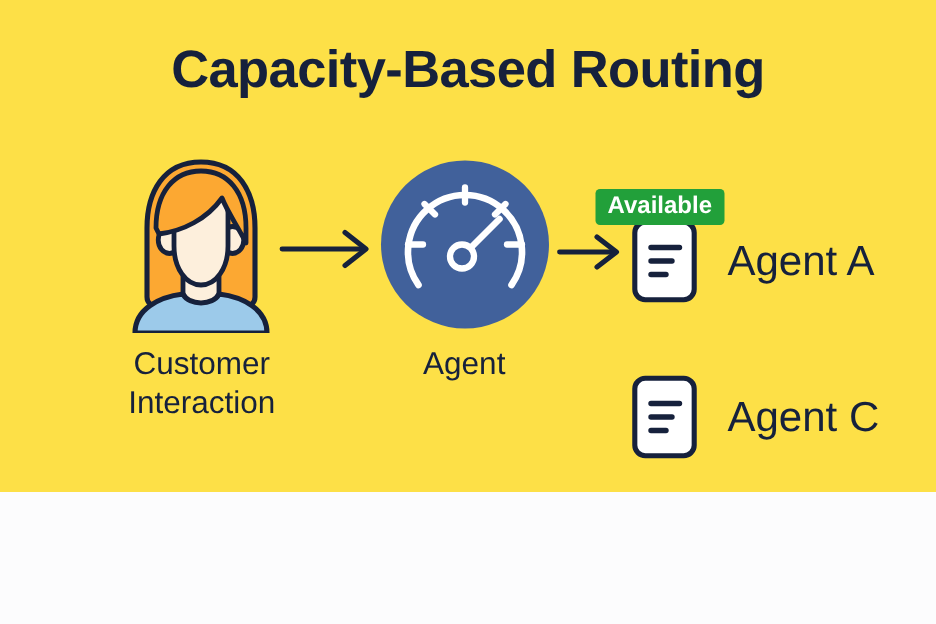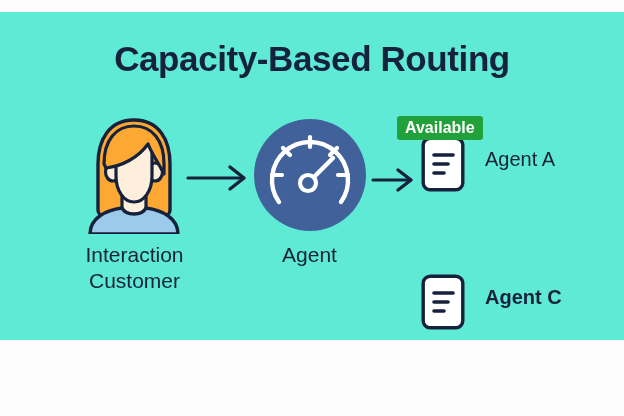--- a/index.html
+++ b/index.html
@@ -10,22 +10,21 @@
     width: 624px;
     height: 416px;
     background: #fcfcfd;
     font-family: "Liberation Sans", sans-serif;
     overflow: hidden;
   }
   #canvas {
     position: relative;
     width: 624px;
     height: 328px;
-    background: #5eead4;
-    margin-top: 12px;
+    background: #fde047;
   }
 
   
   #page-title {
     position: absolute;
     left: 0;
     top: 26px;
     width: 624px;
     text-align: center;
     font-size: 35px;
@@ -110,36 +109,36 @@
     font-size: 22px;
     color: #16213c;
     white-space: nowrap;
   }
   .agent-row {
     position: absolute;
     left: 0;
     width: 200px;
     height: 56px;
   }
-  #agent-row-0 { top: 36px; text-decoration: underline; }
+  #agent-row-0 { top: 58px; text-decoration: underline; }
   #agent-row-1 { top: 108px; }
-  #agent-row-2 { top: 174px; font-weight: bold; }
+  #agent-row-2 { top: 162px; }
 
   .agent-card {
     position: absolute;
     left: 8px;
     top: 0;
     width: 44px;
     height: 56px;
   }
   .agent-name {
     position: absolute;
     left: 72px;
     top: 12px;
-    font-size: 20px;
+    font-size: 28px;
     color: #16213c;
     white-space: nowrap;
   }
   #availability-badge {
     position: absolute;
     left: -16px;
     top: -20px;
     background: #22a03a;
     color: #ffffff;
     font-size: 16px;
@@ -192,22 +191,22 @@
                  C60 44 44 52 28 54 Z" fill="#fca832" stroke="#16213c" stroke-width="3.2" stroke-linejoin="round"></path>
 
         <path d="M12 120
                  C12 104 28 96 44 94
                  C48 102 64 102 68 94
                  C84 96 100 104 100 120 Z" fill="#9ccaea" stroke="#16213c" stroke-width="3.4" stroke-linejoin="round"></path>
       </svg>
     </div>
 
     <div id="customer-label">
+      <div>Customer</div>
       <div>Interaction</div>
-      <div>Customer</div>
     </div>
   </div>
 
   <div class="flow-arrow" id="arrow-one">
     <svg viewBox="0 0 66 32" width="66" height="32">
       <line x1="2" y1="16" x2="56" y2="16" stroke="#16213c" stroke-width="3.2" stroke-linecap="round"></line>
       <polyline points="44,5 58,16 44,27" fill="none" stroke="#16213c" stroke-width="3.4" stroke-linecap="round" stroke-linejoin="round"></polyline>
     </svg>
   </div>
 

